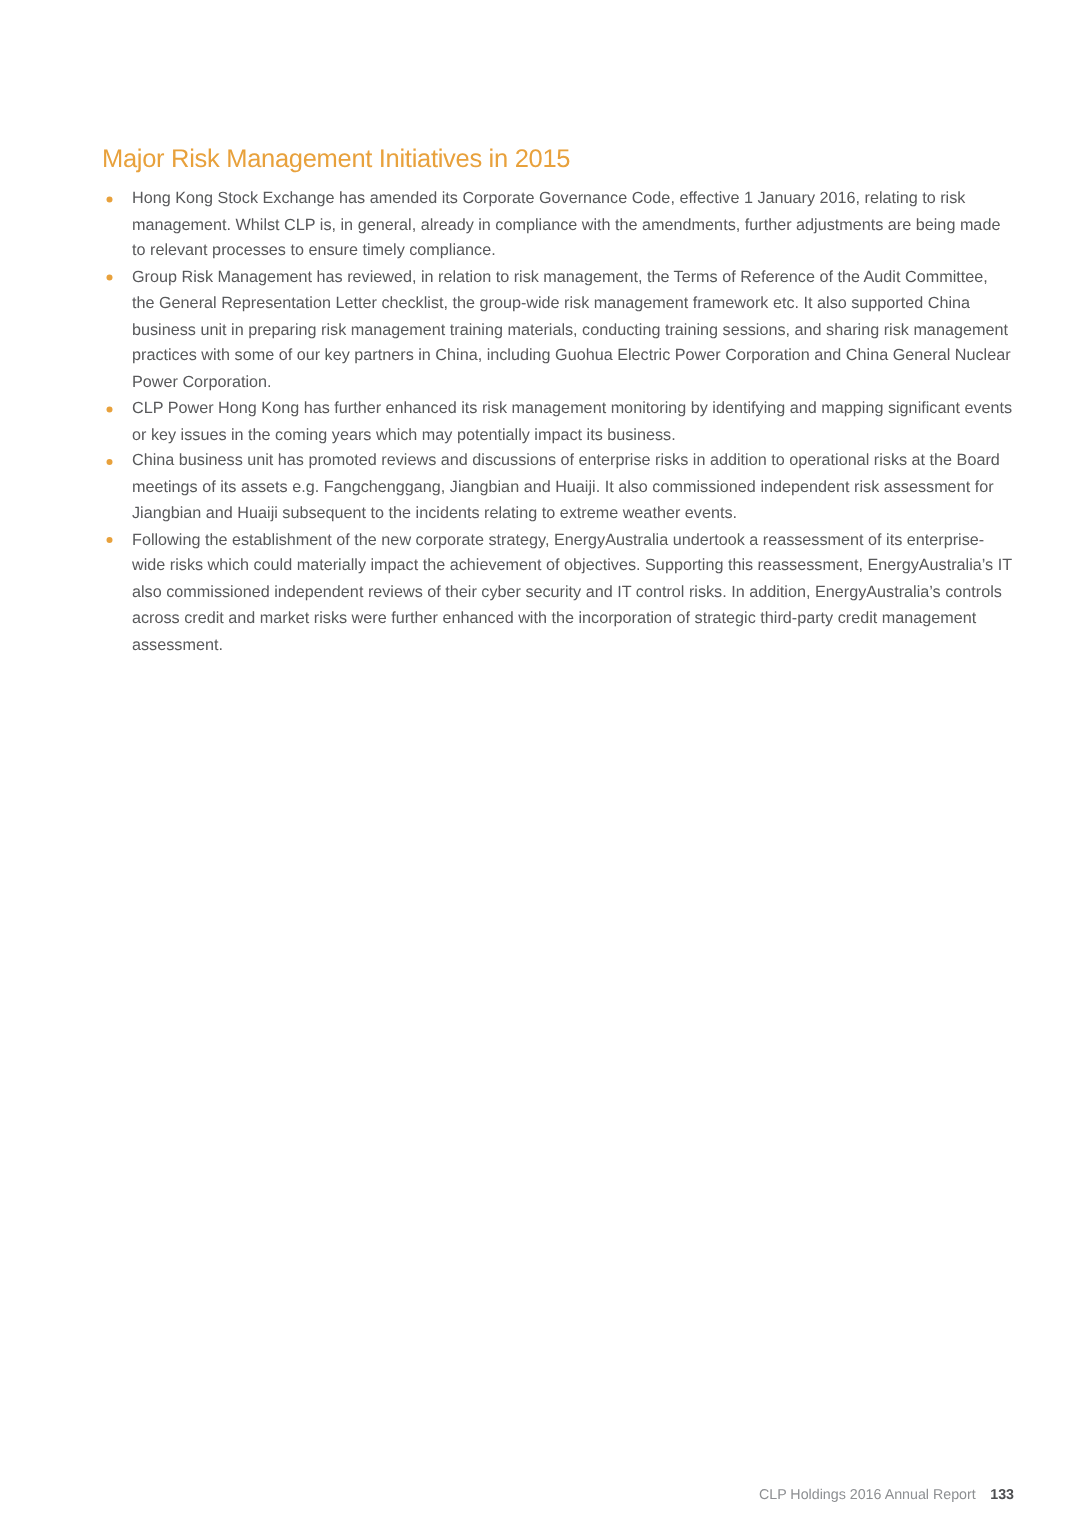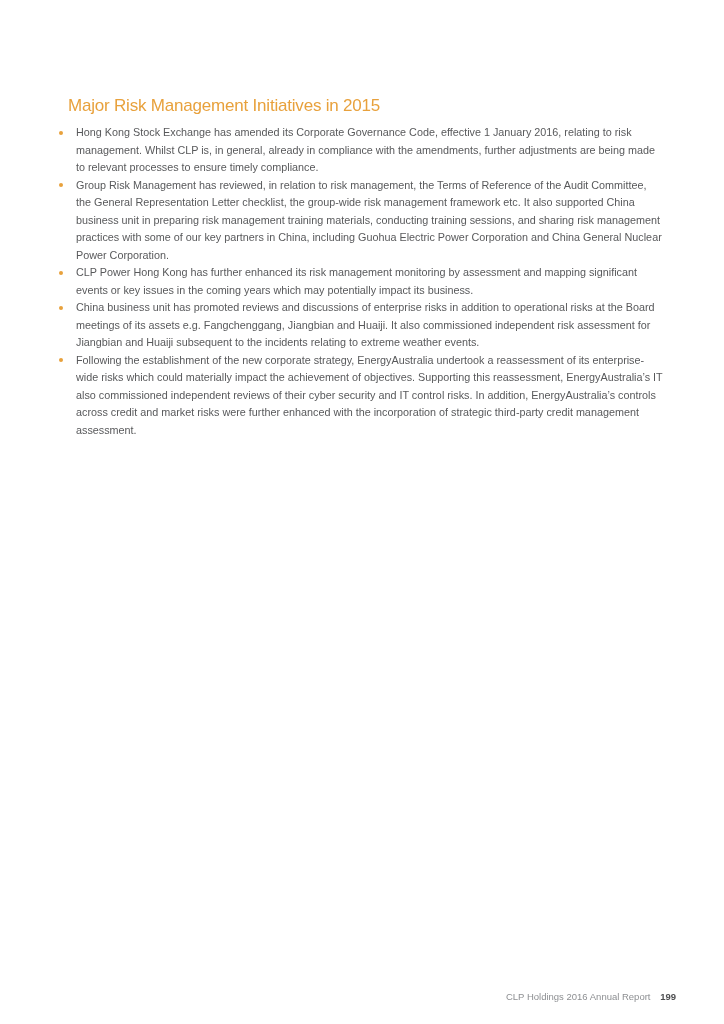--- a/index.html
+++ b/index.html
@@ -25,21 +25,21 @@
     top: 96px;
     margin: 0;
     font-size: 17px;
     font-weight: normal;
     letter-spacing: -0.2px;
     color: #E8A13C;
     white-space: nowrap;
   }
   .bullets {
     position: absolute;
-    left: 56px;
+    left: 68px;
     top: 124px;
     width: 608px;
     margin: 0;
     padding: 0;
     list-style: none;
   }
   .bullets li {
     position: relative;
     padding-left: 20px;
     margin: 0;
@@ -82,30 +82,30 @@
     <li>
       <span class="dot"></span>
       <span>Hong Kong Stock Exchange has amended its Corporate Governance Code, effective 1 January 2016, relating to risk management. Whilst CLP is, in general, already in compliance with the amendments, further adjustments are being made to relevant processes to ensure timely compliance.</span>
     </li>
     <li>
       <span class="dot"></span>
       <span>Group Risk Management has reviewed, in relation to risk management, the Terms of Reference of the Audit Committee, the General Representation Letter checklist, the group-wide risk management framework etc. It also supported China business unit in preparing risk management training materials, conducting training sessions, and sharing risk management practices with some of our key partners in China, including Guohua Electric Power Corporation and China General Nuclear Power Corporation.</span>
     </li>
     <li>
       <span class="dot"></span>
-      <span>CLP Power Hong Kong has further enhanced its risk management monitoring by assessment and mapping significant events or key issues in the coming years which may potentially impact its business.</span>
+      <span>CLP Power Hong Kong has further enhanced its risk management monitoring by identifying and mapping significant events or key issues in the coming years which may potentially impact its business.</span>
     </li>
     <li>
       <span class="dot"></span>
       <span>China business unit has promoted reviews and discussions of enterprise risks in addition to operational risks at the Board meetings of its assets e.g. Fangchenggang, Jiangbian and Huaiji. It also commissioned independent risk assessment for Jiangbian and Huaiji subsequent to the incidents relating to extreme weather events.</span>
     </li>
     <li>
       <span class="dot"></span>
       <span>Following the establishment of the new corporate strategy, EnergyAustralia undertook a reassessment of its enterprise-wide risks which could materially impact the achievement of objectives. Supporting this reassessment, EnergyAustralia’s IT also commissioned independent reviews of their cyber security and IT control risks. In addition, EnergyAustralia’s controls across credit and market risks were further enhanced with the incorporation of strategic third-party credit management assessment.</span>
     </li>
   </ul>
 
   <div class="footer">
     <span>CLP Holdings 2016 Annual Report</span>
-    <span class="pagenum">199</span>
+    <span class="pagenum">133</span>
   </div>
 
 </div>
 
 </body></html>

